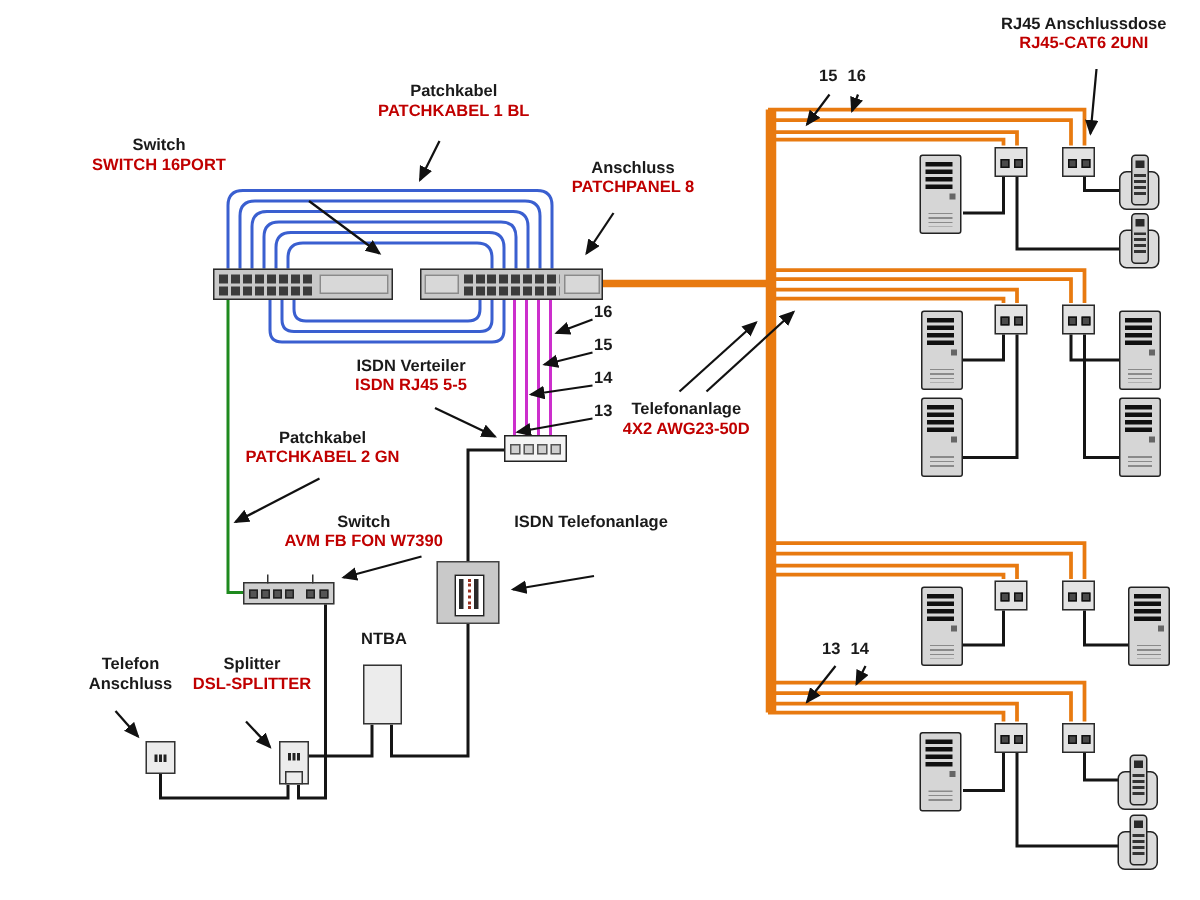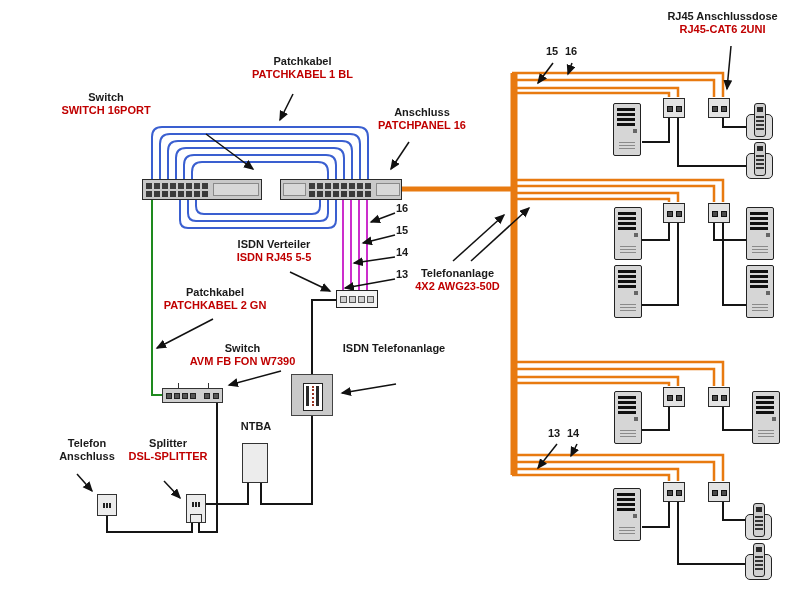--- a/index.html
+++ b/index.html
@@ -349,21 +349,21 @@
   <div class="lbl" style="left:36px;top:91px;width:140px;">
     <span class="l1">Switch</span>
     <span class="l2">SWITCH 16PORT</span>
   </div>
   <div class="lbl" style="left:230px;top:55px;width:145px;">
     <span class="l1">Patchkabel</span>
     <span class="l2">PATCHKABEL 1 BL</span>
   </div>
   <div class="lbl" style="left:352px;top:106px;width:140px;">
     <span class="l1">Anschluss</span>
-    <span class="l2">PATCHPANEL 16</span>
+    <span class="l2">PATCHPANEL 8</span>
   </div>
   <div class="lbl" style="left:630px;top:10px;width:185px;">
     <span class="l1">RJ45 Anschlussdose</span>
     <span class="l2">RJ45-CAT6 2UNI</span>
   </div>
   <div class="lbl" style="left:204px;top:238px;width:140px;">
     <span class="l1">ISDN Verteiler</span>
     <span class="l2">ISDN RJ45 5-5</span>
   </div>
   <div class="lbl" style="left:385px;top:267px;width:145px;">

